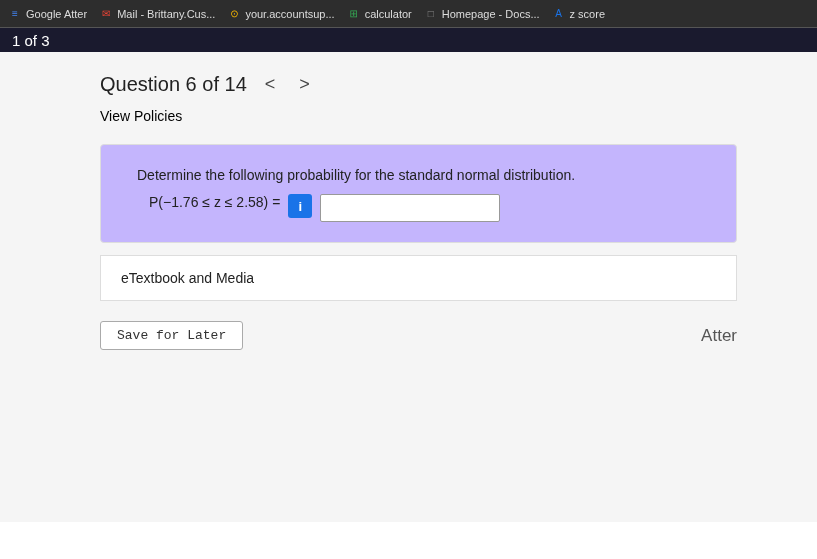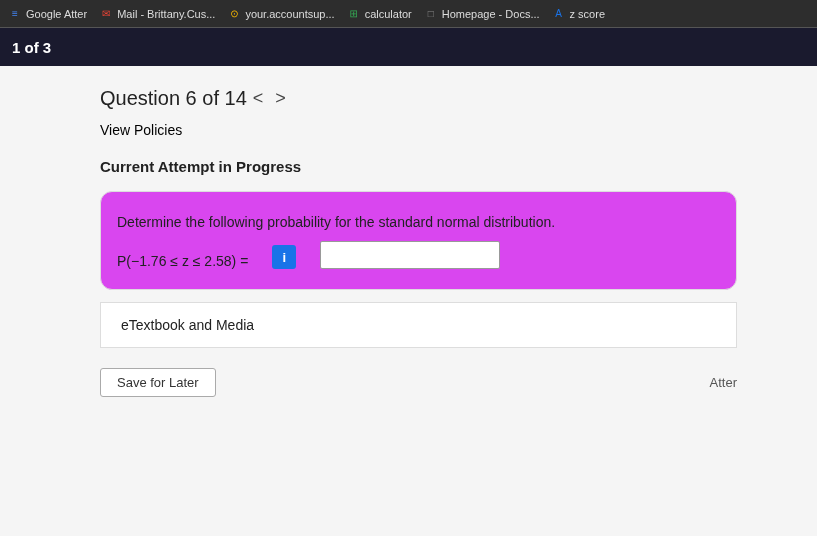--- a/index.html
+++ b/index.html
@@ -34,39 +34,39 @@
       display: inline-flex;
       align-items: center;
       justify-content: center;
       font-size: 10px;
     }
 
     
     .page-header {
       background: #1a1a2e;
       color: #fff;
-      height: 38px;
+      height: 24px;
       display: flex;
       align-items: center;
       padding: 0 12px;
       font-size: 15px;
-      font-weight: bold;
+      font-weight: normal;
     }
 
     
     .main-content {
       background: #f5f5f5;
       padding: 20px 80px 20px 100px;
       min-height: 470px;
     }
 
     .question-header {
       display: flex;
       align-items: center;
-      gap: 0;
+      gap: 12px;
       margin-bottom: 10px;
     }
 
     .question-title {
       font-size: 20px;
       color: #222;
       font-weight: 400;
     }
 
     .nav-arrow {
@@ -88,46 +88,47 @@
     }
 
     .current-attempt {
       font-size: 15px;
       font-weight: bold;
       color: #222;
       margin-bottom: 16px;
     }
 
     .question-box {
-      background: #d946ef;
+      background: #c4b5fd;
       border: 1px solid #ddd;
-      border-radius: 12px;
-      padding: 20px 16px;
+      border-radius: 4px;
+      padding: 20px 36px;
       margin-bottom: 12px;
     }
 
     .question-text {
       font-size: 14px;
       color: #222;
       margin-bottom: 8px;
       line-height: 1.5;
     }
 
     .round-text {
       font-size: 14px;
       color: #222;
       margin-bottom: 16px;
     }
 
     .probability-row {
       display: flex;
-      align-items: flex-end;
-      gap: 24px;
-      font-size: 14px;
-      color: #222;
+      align-items: flex-start;
+      gap: 8px;
+      font-size: 14px;
+      color: #222;
+      margin-left: 12px;
     }
 
     .prob-label {
       font-size: 14px;
       color: #222;
     }
 
     .info-btn {
       background: #1a73e8;
       color: #fff;
@@ -167,30 +168,31 @@
     }
 
     .save-later-btn {
       background: #fff;
       border: 1px solid #aaa;
       border-radius: 3px;
       padding: 6px 16px;
       font-size: 13px;
       color: #333;
       cursor: pointer;
+      font-family: Liberation Mono, monospace;
     }
 
     .bottom-row {
       display: flex;
       align-items: center;
       justify-content: space-between;
     }
 
     .atter-text {
-      font-size: 13px;
+      font-size: 17px;
       color: #555;
     }
 
     
     .google-docs-icon { color: #4285f4; }
     .mail-icon { color: #ea4335; }
     .email-icon { color: #f4b400; }
     .calc-icon { color: #34a853; }
     .home-icon { color: #888; }
     .zscore-icon { color: #1a73e8; }
@@ -235,21 +237,20 @@
   <div class="question-header">
     <span class="question-title">Question 6 of 14</span>
     <button class="nav-arrow">&lt;</button>
     <button class="nav-arrow">&gt;</button>
   </div>
 
   
   <a class="view-policies-link">View Policies</a>
 
   
-  <div class="current-attempt">Current Attempt in Progress</div>
 
   
   <div class="question-box">
     <p class="question-text">Determine the following probability for the standard normal distribution.</p>
     <div class="probability-row">
       <span class="prob-label">P(−1.76 ≤ z ≤ 2.58) =</span>
       <button class="info-btn">i</button>
       <input class="answer-input" type="text" style="">
     </div>
   </div>

